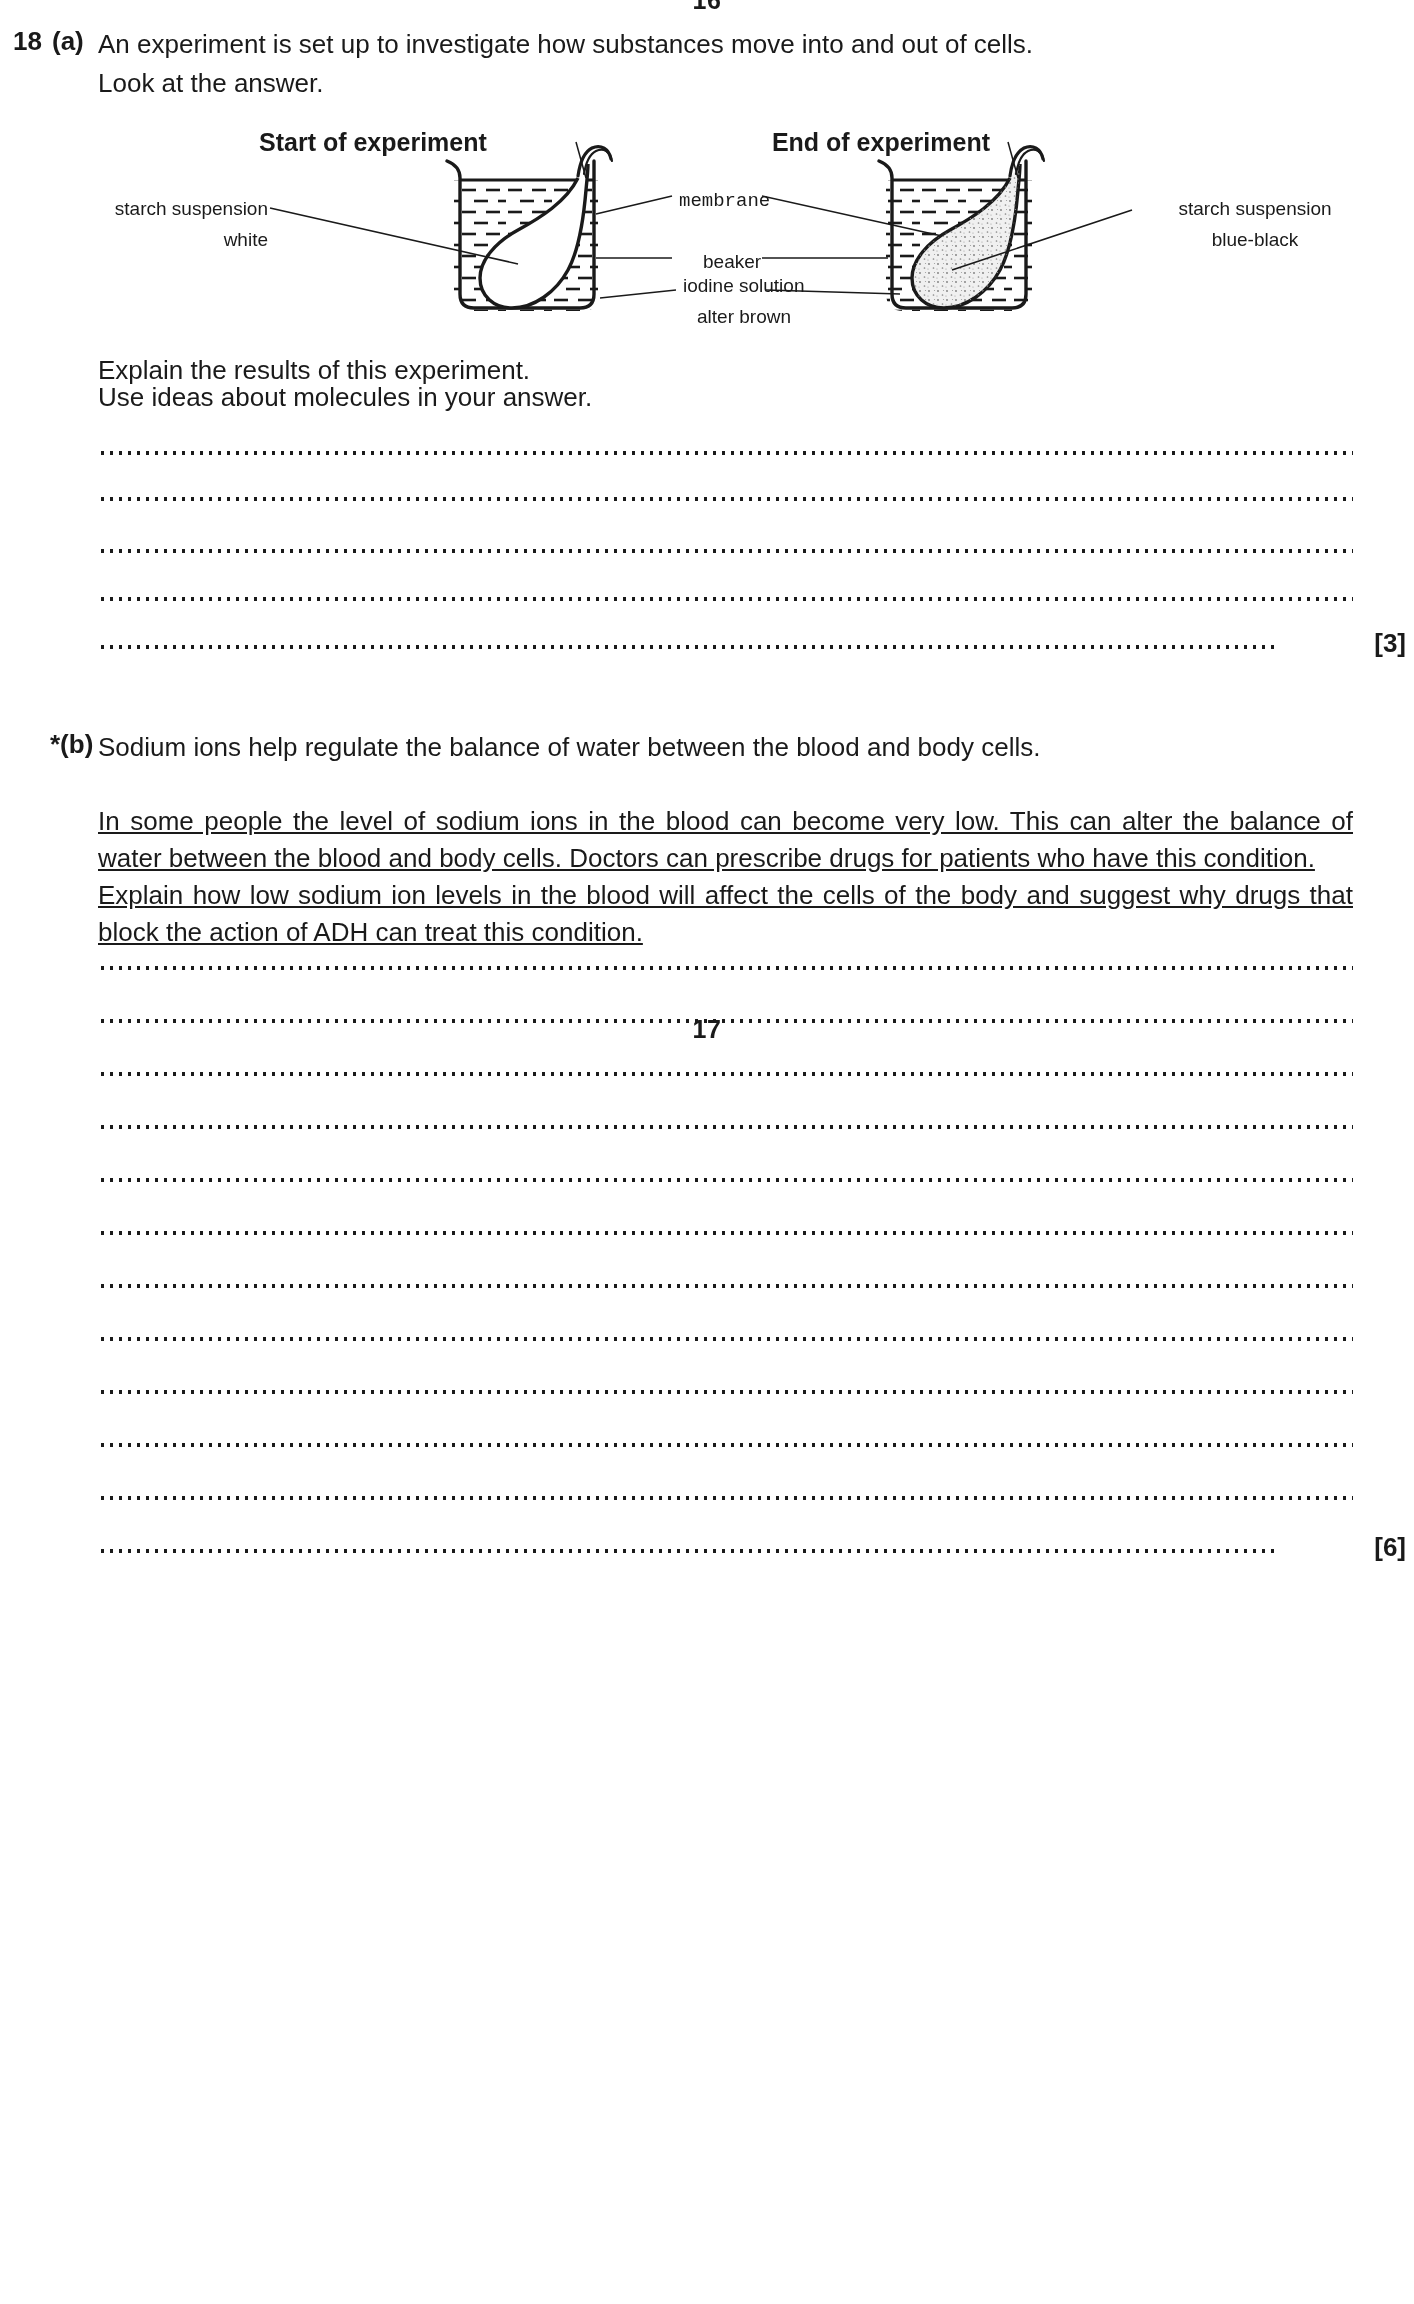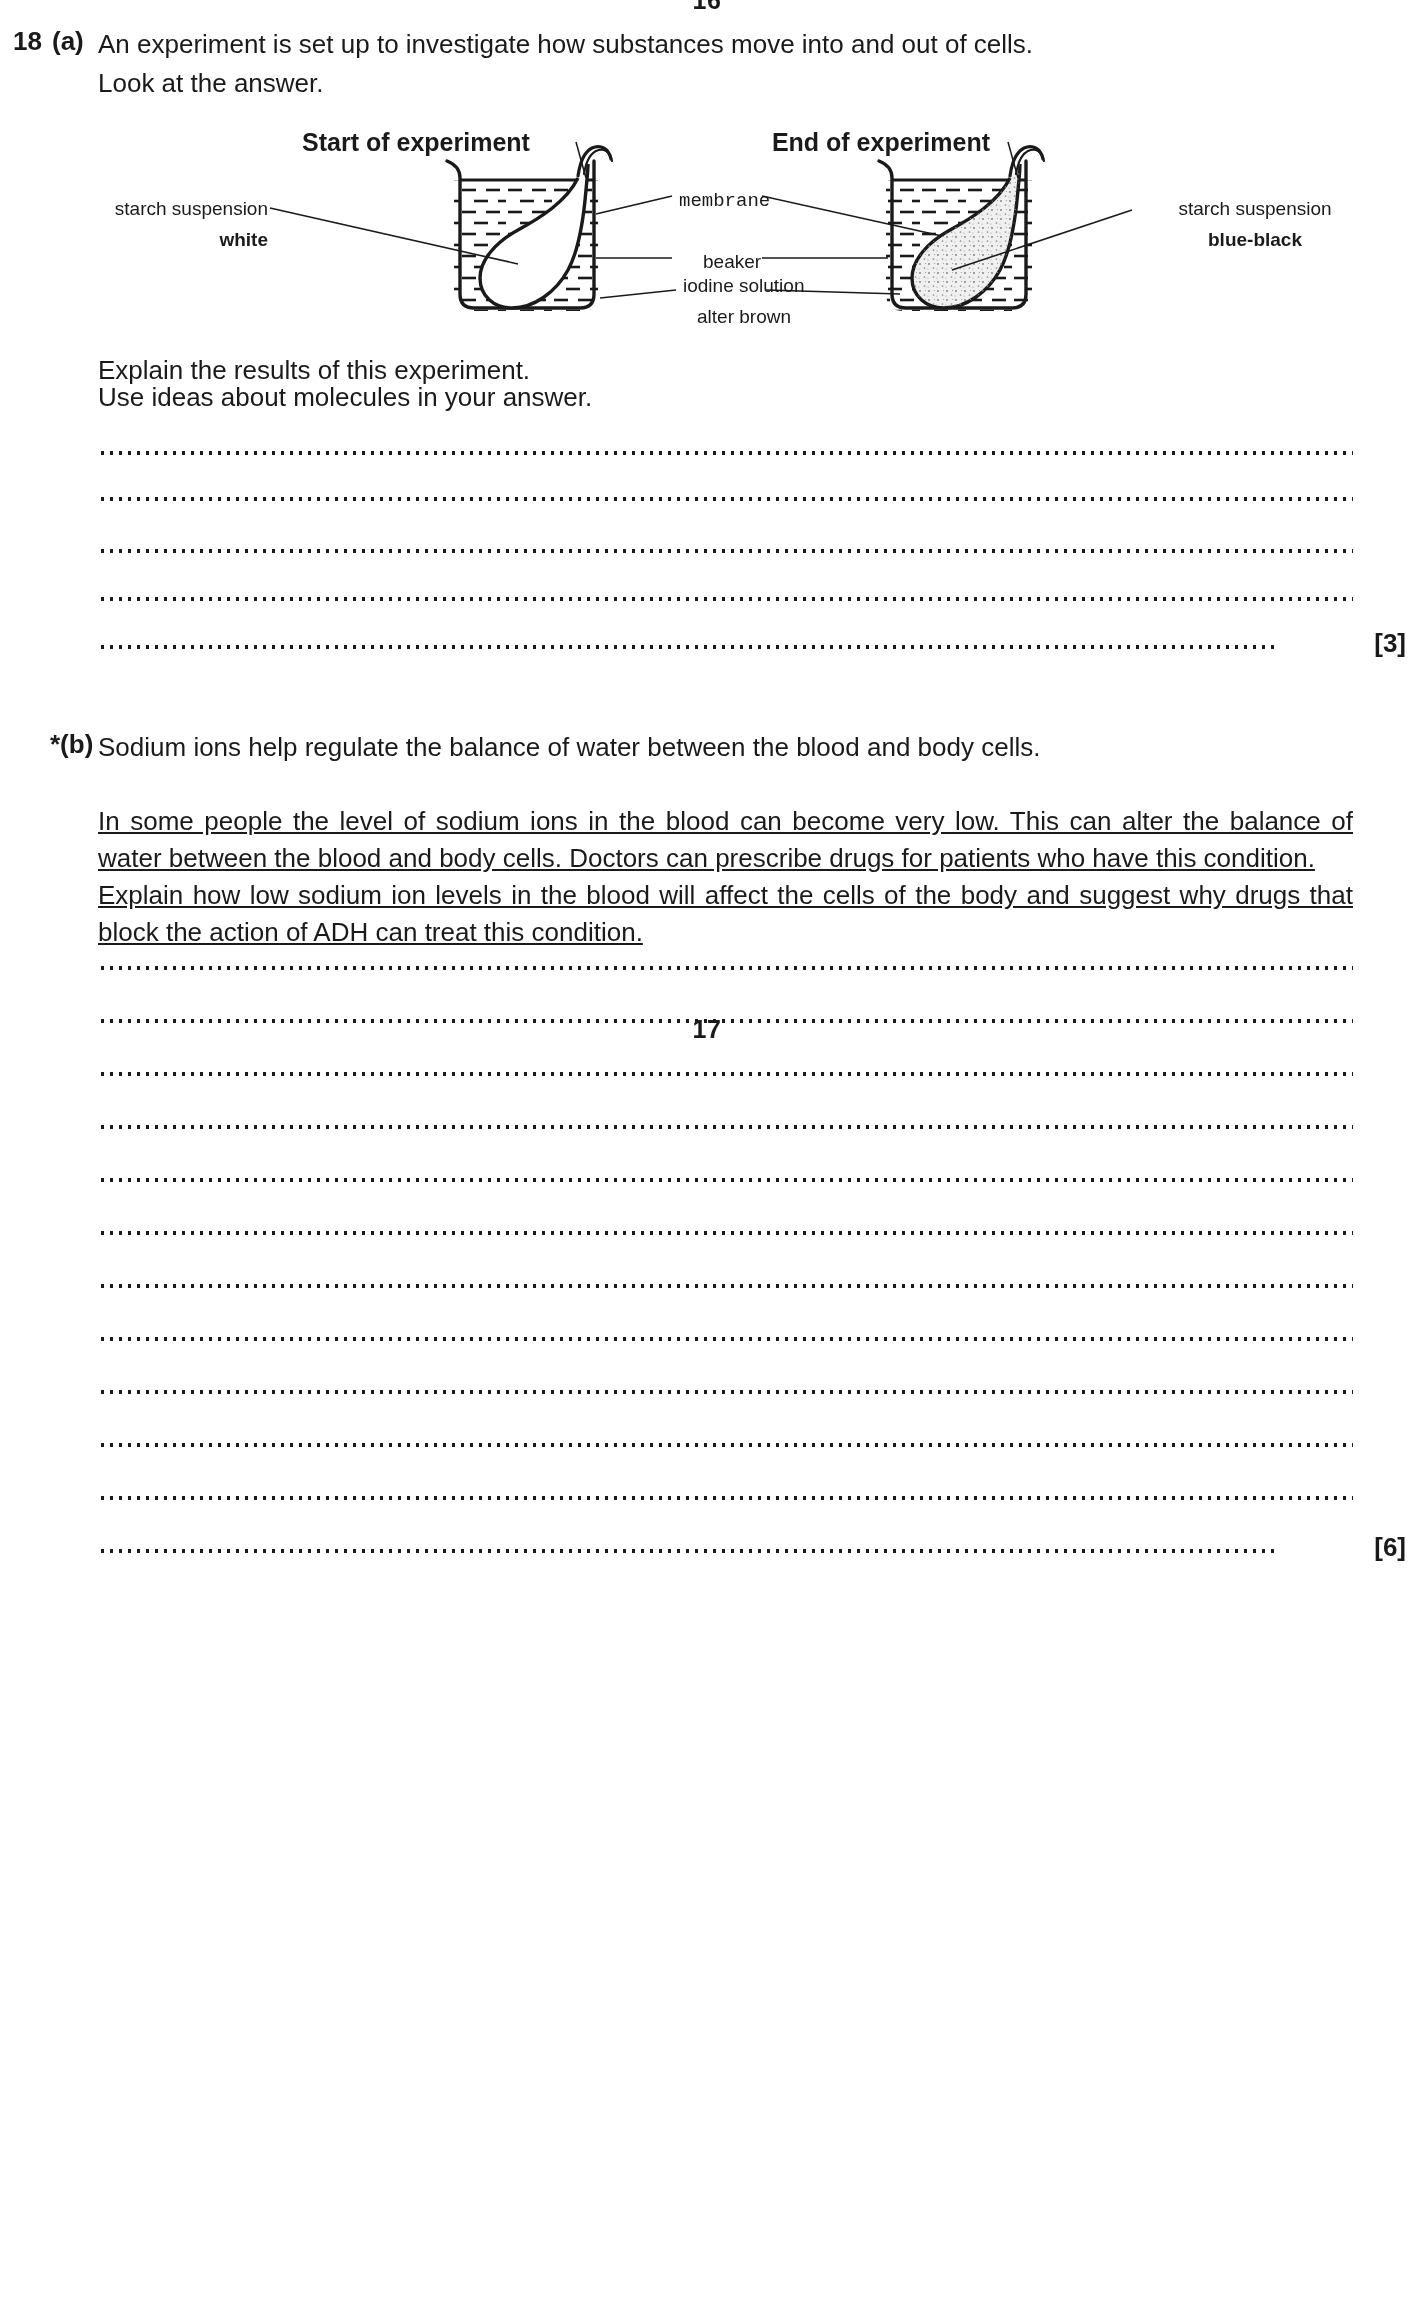--- a/index.html
+++ b/index.html
@@ -35,21 +35,21 @@
   }
 
   
   #diagram{position:absolute;left:0;top:118px;width:1414px;height:330px;}
   #diagram .dtitle{
     position:absolute;font-weight:bold;font-size:25px;white-space:nowrap;
   }
   #diagram .dlab{
     position:absolute;font-size:19px;white-space:nowrap;line-height:31px;
   }
-  #diagram .dlab b{font-weight:bold;}
+  #diagram .dlab b{font-weight:normal;}
   #diagram .center{text-align:center;}
   #diagram .right{text-align:right;}
   svg{position:absolute;left:0;top:0;overflow:visible;}
 </style>
 </head>
 <body>
 
 <div class="page-num" id="pn-16">16</div>
 
 <div class="qrow" style="top:26px;left:0;width:1414px;">
@@ -57,21 +57,21 @@
   <span class="qlet">(a)</span>
   <span class="qtext w-main">An experiment is set up to investigate how substances move into and out of cells.</span>
 </div>
 
 <div class="qrow" style="top:65px;left:0;width:1414px;">
   <span class="qtext w-main">Look at the answer.</span>
 </div>
 
 <div id="diagram">
 
-  <div class="dtitle" style="left:276px;top:10px;width:280px;text-align:center;">Start of experiment</div>
+  <div class="dtitle" style="left:259px;top:10px;width:280px;">Start of experiment</div>
   <div class="dtitle" style="left:710px;top:10px;width:280px;text-align:right;">End of experiment</div>
 
   <svg width="1414" height="330" viewBox="0 0 1414 330">
     <defs>
       <pattern id="dashfill" width="46" height="22" patternUnits="userSpaceOnUse">
         <line x1="2" y1="6" x2="16" y2="6" stroke="#1a1a1a" stroke-width="2.6"></line>
         <line x1="26" y1="6" x2="40" y2="6" stroke="#1a1a1a" stroke-width="2.6"></line>
         <line x1="14" y1="17" x2="28" y2="17" stroke="#1a1a1a" stroke-width="2.6"></line>
         <line x1="38" y1="17" x2="50" y2="17" stroke="#1a1a1a" stroke-width="2.6"></line>
       </pattern>

